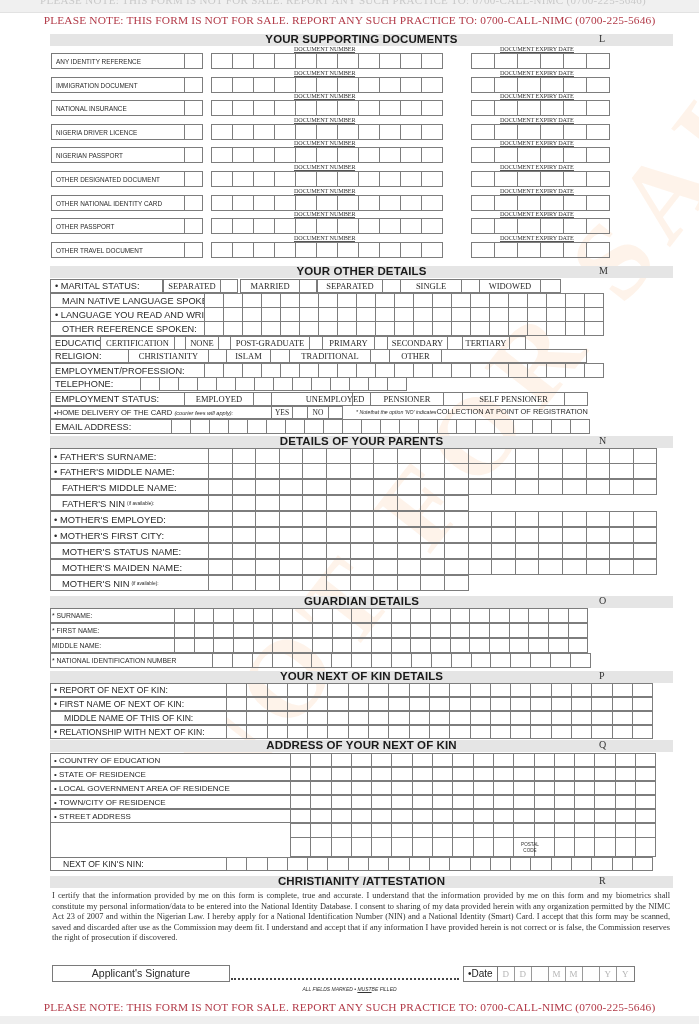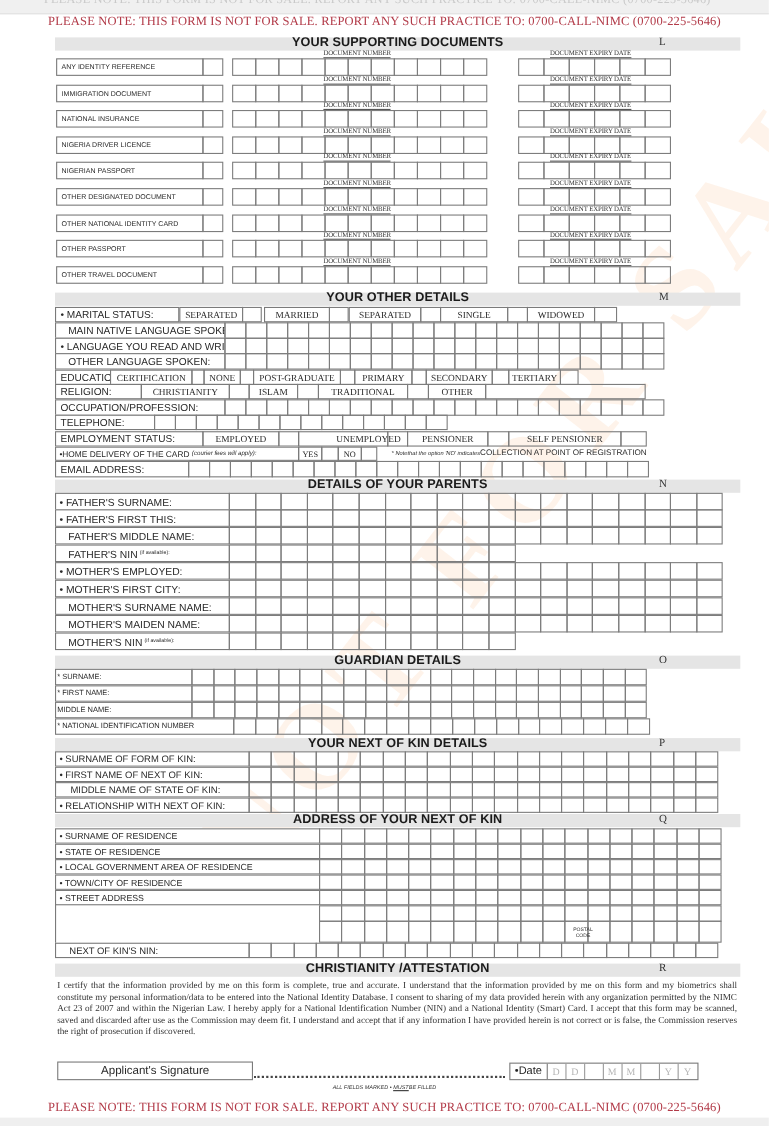--- a/index.html
+++ b/index.html
@@ -361,21 +361,21 @@
     <div class="cell" style="width:20px;height:15px;"></div>
     <div class="cell" style="width:20px;height:15px;"></div>
     <div class="cell" style="width:20px;height:15px;"></div>
     <div class="cell" style="width:20px;height:15px;"></div>
     <div class="cell" style="width:20px;height:15px;"></div>
     <div class="cell" style="width:20px;height:15px;"></div>
     <div class="cell" style="width:20px;height:15px;"></div>
     <div class="cell" style="width:20px;height:15px;"></div>
     <div class="cell" style="width:20px;height:15px;"></div>
   </div>
-<div class="lbl" style="left:50px;top:321px;width:155px;height:15px;padding-left:11px;">OTHER LANGUAGE SPOKEN:</div>
+<div class="lbl" style="left:50px;top:321px;width:155px;height:15px;padding-left:11px;">OTHER REFERENCE SPOKEN:</div>
 <div class="cells" style="left:204px;top:321px;">
     <div class="cell" style="width:20px;height:15px;"></div>
     <div class="cell" style="width:20px;height:15px;"></div>
     <div class="cell" style="width:20px;height:15px;"></div>
     <div class="cell" style="width:20px;height:15px;"></div>
     <div class="cell" style="width:20px;height:15px;"></div>
     <div class="cell" style="width:20px;height:15px;"></div>
     <div class="cell" style="width:20px;height:15px;"></div>
     <div class="cell" style="width:20px;height:15px;"></div>
     <div class="cell" style="width:20px;height:15px;"></div>
@@ -430,21 +430,21 @@
   </div>
 <div class="opt" style="left:289px;top:349px;width:82px;height:14px;">TRADITIONAL</div>
 <div class="cells" style="left:370px;top:349px;">
     <div class="cell" style="width:20px;height:14px"></div>
   </div>
 <div class="opt" style="left:389px;top:349px;width:53px;height:14px;">OTHER</div>
 <div class="cells" style="left:441px;top:349px;">
     <div class="cell" style="width:146px;height:14px"></div>
   </div>
 
-<div class="lbl" style="left:50px;top:363px;width:155px;height:15px;">OCCUPATION/PROFESSION:</div>
+<div class="lbl" style="left:50px;top:363px;width:155px;height:15px;">EMPLOYMENT/PROFESSION:</div>
 <div class="cells" style="left:204px;top:363px;">
     <div class="cell" style="width:20px;height:15px;"></div>
     <div class="cell" style="width:20px;height:15px;"></div>
     <div class="cell" style="width:20px;height:15px;"></div>
     <div class="cell" style="width:20px;height:15px;"></div>
     <div class="cell" style="width:20px;height:15px;"></div>
     <div class="cell" style="width:20px;height:15px;"></div>
     <div class="cell" style="width:20px;height:15px;"></div>
     <div class="cell" style="width:20px;height:15px;"></div>
     <div class="cell" style="width:20px;height:15px;"></div>
@@ -562,21 +562,21 @@
       <div class="cell" style="width:24.6px;height:16px;"></div>
       <div class="cell" style="width:24.6px;height:16px;"></div>
       <div class="cell" style="width:24.6px;height:16px;"></div>
       <div class="cell" style="width:24.6px;height:16px;"></div>
       <div class="cell" style="width:24.6px;height:16px;"></div>
       <div class="cell" style="width:24.6px;height:16px;"></div>
       <div class="cell" style="width:24.6px;height:16px;"></div>
       <div class="cell" style="width:24.6px;height:16px;"></div>
     </div>
     <div class="lbl" style="left:50px;top:463px;width:159px;height:16px;padding-left:3px;font-size:9.4px;">
-      <span>• FATHER'S FIRST THIS:</span>
+      <span>• FATHER'S MIDDLE NAME:</span>
     </div>
     <div class="cells" style="left:208px;top:463px;">
       <div class="cell" style="width:24.6px;height:16px;"></div>
       <div class="cell" style="width:24.6px;height:16px;"></div>
       <div class="cell" style="width:24.6px;height:16px;"></div>
       <div class="cell" style="width:24.6px;height:16px;"></div>
       <div class="cell" style="width:24.6px;height:16px;"></div>
       <div class="cell" style="width:24.6px;height:16px;"></div>
       <div class="cell" style="width:24.6px;height:16px;"></div>
       <div class="cell" style="width:24.6px;height:16px;"></div>
@@ -675,21 +675,21 @@
       <div class="cell" style="width:24.6px;height:16px;"></div>
       <div class="cell" style="width:24.6px;height:16px;"></div>
       <div class="cell" style="width:24.6px;height:16px;"></div>
       <div class="cell" style="width:24.6px;height:16px;"></div>
       <div class="cell" style="width:24.6px;height:16px;"></div>
       <div class="cell" style="width:24.6px;height:16px;"></div>
       <div class="cell" style="width:24.6px;height:16px;"></div>
       <div class="cell" style="width:24.6px;height:16px;"></div>
     </div>
     <div class="lbl" style="left:50px;top:543px;width:159px;height:16px;padding-left:11px;font-size:9.4px;">
-      <span>MOTHER'S SURNAME NAME:</span>
+      <span>MOTHER'S STATUS NAME:</span>
     </div>
     <div class="cells" style="left:208px;top:543px;">
       <div class="cell" style="width:24.6px;height:16px;"></div>
       <div class="cell" style="width:24.6px;height:16px;"></div>
       <div class="cell" style="width:24.6px;height:16px;"></div>
       <div class="cell" style="width:24.6px;height:16px;"></div>
       <div class="cell" style="width:24.6px;height:16px;"></div>
       <div class="cell" style="width:24.6px;height:16px;"></div>
       <div class="cell" style="width:24.6px;height:16px;"></div>
       <div class="cell" style="width:24.6px;height:16px;"></div>
@@ -847,21 +847,21 @@
       <div class="cell" style="width:20.9px;height:15px;"></div>
       <div class="cell" style="width:20.9px;height:15px;"></div>
     </div>
   </div>
 
 <div class="sechead" style="top:671px;">
   <div class="t">YOUR NEXT OF KIN DETAILS</div>
   <div class="l" style="left:549px;">P</div>
 </div>
 <div id="kin">
-    <div class="lbl" style="left:50px;top:683px;width:177px;height:14px;padding-left:3px;font-size:8.6px;">• SURNAME OF FORM OF KIN:</div>
+    <div class="lbl" style="left:50px;top:683px;width:177px;height:14px;padding-left:3px;font-size:8.6px;">• REPORT OF NEXT OF KIN:</div>
     <div class="cells" style="left:226px;top:683px;">
       <div class="cell" style="width:21.3px;height:14px;"></div>
       <div class="cell" style="width:21.3px;height:14px;"></div>
       <div class="cell" style="width:21.3px;height:14px;"></div>
       <div class="cell" style="width:21.3px;height:14px;"></div>
       <div class="cell" style="width:21.3px;height:14px;"></div>
       <div class="cell" style="width:21.3px;height:14px;"></div>
       <div class="cell" style="width:21.3px;height:14px;"></div>
       <div class="cell" style="width:21.3px;height:14px;"></div>
       <div class="cell" style="width:21.3px;height:14px;"></div>
@@ -895,21 +895,21 @@
       <div class="cell" style="width:21.3px;height:14px;"></div>
       <div class="cell" style="width:21.3px;height:14px;"></div>
       <div class="cell" style="width:21.3px;height:14px;"></div>
       <div class="cell" style="width:21.3px;height:14px;"></div>
       <div class="cell" style="width:21.3px;height:14px;"></div>
       <div class="cell" style="width:21.3px;height:14px;"></div>
       <div class="cell" style="width:21.3px;height:14px;"></div>
       <div class="cell" style="width:21.3px;height:14px;"></div>
       <div class="cell" style="width:21.3px;height:14px;"></div>
     </div>
-    <div class="lbl" style="left:50px;top:711px;width:177px;height:14px;padding-left:13px;font-size:8.6px;">MIDDLE NAME OF STATE OF KIN:</div>
+    <div class="lbl" style="left:50px;top:711px;width:177px;height:14px;padding-left:13px;font-size:8.6px;">MIDDLE NAME OF THIS OF KIN:</div>
     <div class="cells" style="left:226px;top:711px;">
       <div class="cell" style="width:21.3px;height:14px;"></div>
       <div class="cell" style="width:21.3px;height:14px;"></div>
       <div class="cell" style="width:21.3px;height:14px;"></div>
       <div class="cell" style="width:21.3px;height:14px;"></div>
       <div class="cell" style="width:21.3px;height:14px;"></div>
       <div class="cell" style="width:21.3px;height:14px;"></div>
       <div class="cell" style="width:21.3px;height:14px;"></div>
       <div class="cell" style="width:21.3px;height:14px;"></div>
       <div class="cell" style="width:21.3px;height:14px;"></div>
@@ -950,21 +950,21 @@
       <div class="cell" style="width:21.3px;height:14px;"></div>
       <div class="cell" style="width:21.3px;height:14px;"></div>
     </div>
   </div>
 
 <div class="sechead" style="top:740px;">
   <div class="t">ADDRESS OF YOUR NEXT OF KIN</div>
   <div class="l" style="left:549px;">Q</div>
 </div>
 <div id="addr">
-    <div class="lbl" style="left:50px;top:753px;width:241px;height:14px;padding-left:3px;font-size:8px;">• SURNAME OF RESIDENCE</div>
+    <div class="lbl" style="left:50px;top:753px;width:241px;height:14px;padding-left:3px;font-size:8px;">• COUNTRY OF EDUCATION</div>
     <div class="cells" style="left:290px;top:753px;">
       <div class="cell" style="width:21.3px;height:14px;"></div>
       <div class="cell" style="width:21.3px;height:14px;"></div>
       <div class="cell" style="width:21.3px;height:14px;"></div>
       <div class="cell" style="width:21.3px;height:14px;"></div>
       <div class="cell" style="width:21.3px;height:14px;"></div>
       <div class="cell" style="width:21.3px;height:14px;"></div>
       <div class="cell" style="width:21.3px;height:14px;"></div>
       <div class="cell" style="width:21.3px;height:14px;"></div>
       <div class="cell" style="width:21.3px;height:14px;"></div>

